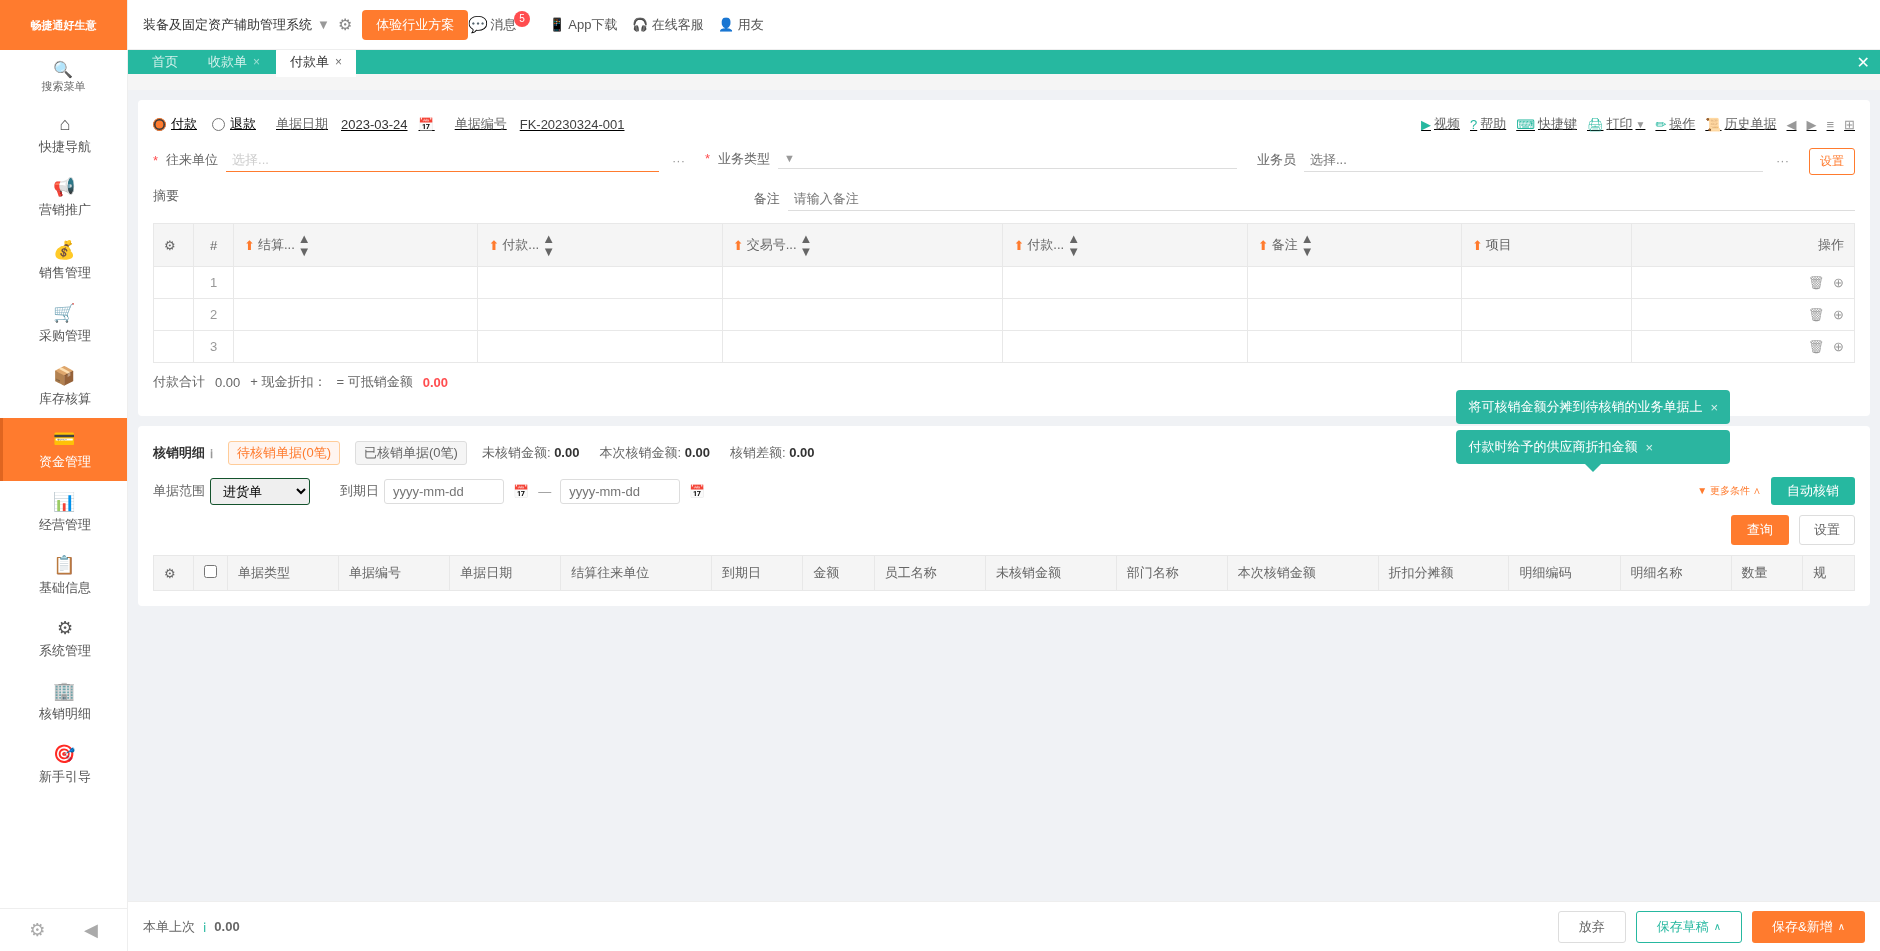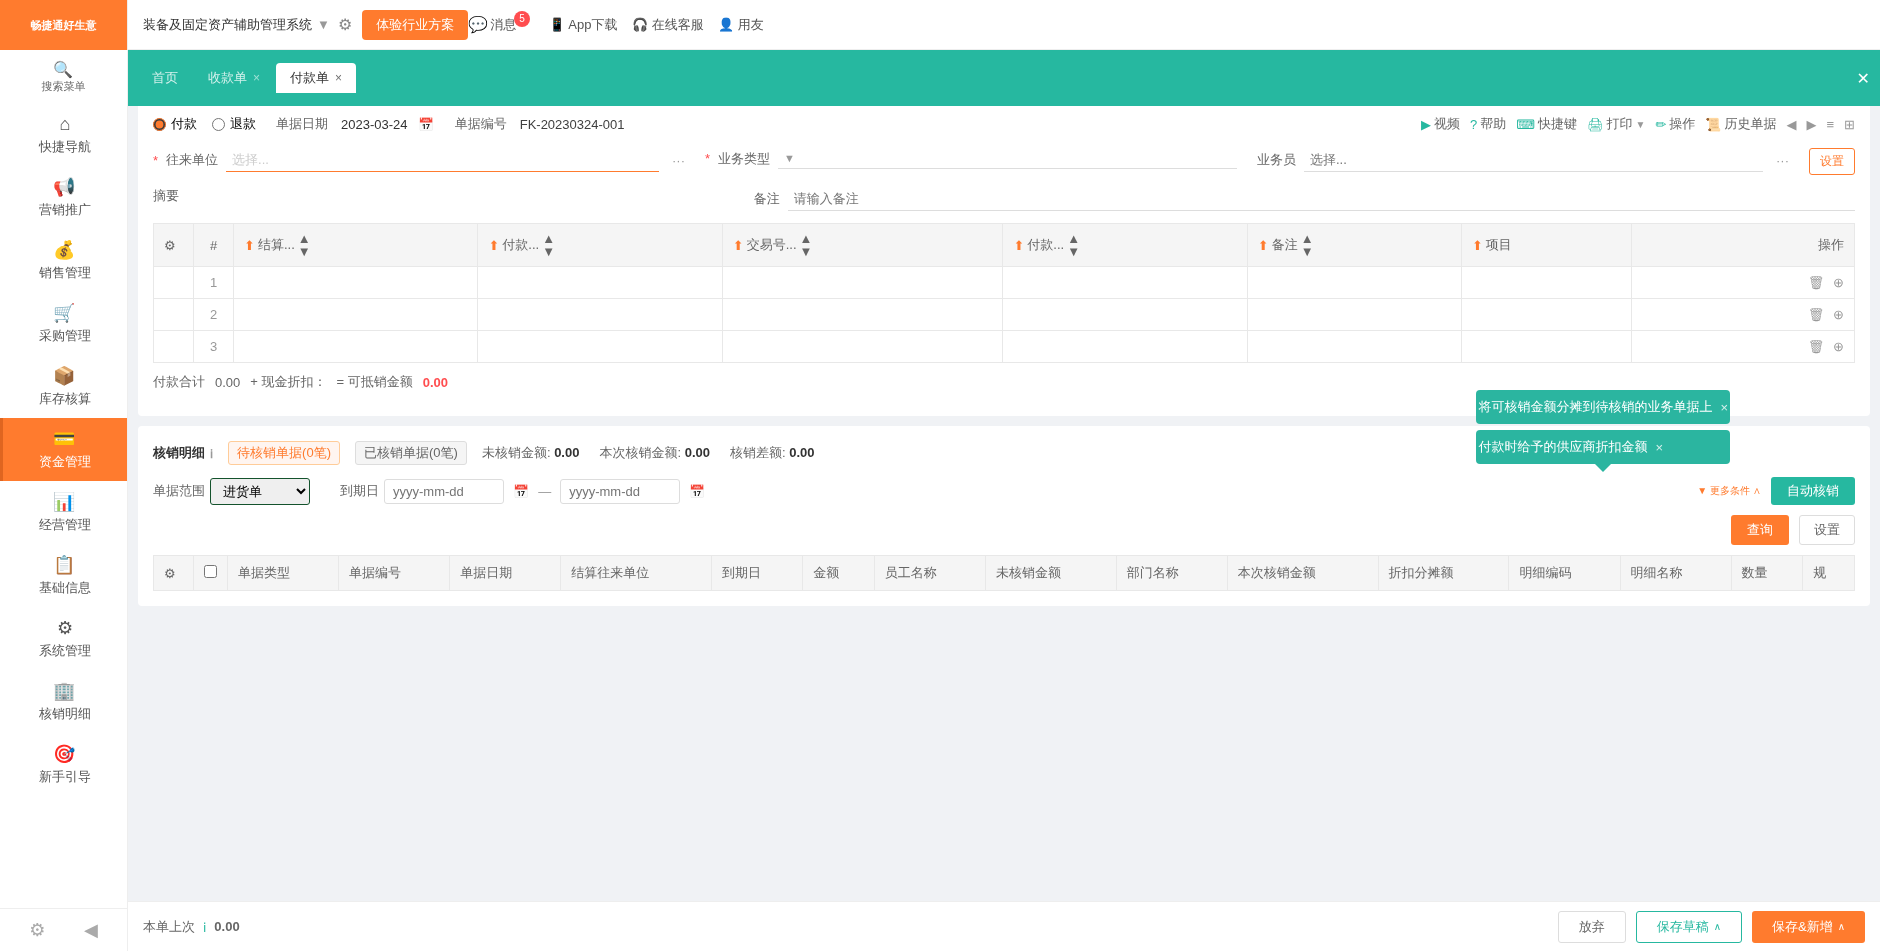--- a/index.html
+++ b/index.html
@@ -15,32 +15,32 @@
     .sidebar-search { display: flex; flex-direction: column; align-items: center; padding: 10px 5px; cursor: pointer; color: #555; font-size: 12px; }
     .sidebar-bottom { margin-top: auto; display: flex; justify-content: space-around; padding: 10px; border-top: 1px solid #eee; }
     .sidebar-bottom span { cursor: pointer; color: #999; font-size: 16px; }
 
     
     .header { position: fixed; left: 128px; top: 0; right: 0; height: 50px; background: #fff; border-bottom: 1px solid #eee; display: flex; align-items: center; padding: 0 15px; z-index: 99; }
     .header-actions { display: flex; align-items: center; gap: 15px; color: #555; font-size: 13px; }
     .header-btn { background: #ff7b2e; color: white; border: none; padding: 6px 14px; border-radius: 4px; cursor: pointer; font-size: 13px; }
 
     
-    .nav-tabs { position: fixed; left: 128px; top: 50px; right: 0; height: 56px; background: #26b8a0; display: flex; align-items: center; padding: 0 10px; z-index: 98; }
+    .nav-tabs { position: fixed; left: 128px; top: 50px; right: 0; height: 24px; background: #26b8a0; display: flex; align-items: center; padding: 0 10px; z-index: 98; }
     .nav-tab { display: flex; align-items: center; padding: 6px 14px; color: rgba(255,255,255,0.8); cursor: pointer; font-size: 13px; border-radius: 4px 4px 0 0; margin-right: 2px; }
     .nav-tab.active { background: #fff; color: #333; border-radius: 4px 4px 0 0; }
     .nav-tab .close { margin-left: 6px; font-size: 12px; opacity: 0.7; }
     .nav-close-all { margin-left: auto; color: white; font-size: 16px; cursor: pointer; }
 
     
     .main { position: fixed; left: 128px; top: 90px; right: 0; bottom: 0; background: #f0f2f5; overflow-y: auto; }
     .content-card { background: white; margin: 10px; border-radius: 4px; padding: 15px; }
 
     
-    .form-header { display: flex; align-items: flex-end; gap: 20px; margin-bottom: 15px; flex-wrap: wrap; }
+    .form-header { display: flex; align-items: flex-end; gap: 20px; margin-bottom: 15px; flex-wrap: wrap; text-decoration: underline; }
     .radio-group { display: flex; gap: 15px; }
     .radio-item { display: flex; align-items: center; gap: 5px; cursor: pointer; }
     .radio-item input { accent-color: #ff7b2e; }
     .form-field { display: flex; align-items: center; gap: 8px; }
     .form-actions { margin-left: auto; display: flex; align-items: center; gap: 10px; color: #666; font-size: 12px; }
     .form-actions span { cursor: pointer; display: flex; align-items: center; gap: 3px; }
 
     
     .form-row { display: flex; align-items: flex-start; gap: 20px; margin-bottom: 12px; }
     .field-group { display: flex; align-items: center; gap: 8px; flex: 1; }
@@ -72,21 +72,21 @@
     .filter-item { display: flex; align-items: center; gap: 5px; }
     .filter-select { border: 1px solid #14532d; padding: 4px 8px; border-radius: 3px; font-size: 13px; outline: none; min-width: 100px; }
     .filter-input { border: 1px solid #ddd; padding: 4px 8px; border-radius: 3px; font-size: 13px; outline: none; width: 120px; }
     .query-btn { background: #ff7b2e; color: white; border: none; padding: 5px 16px; border-radius: 3px; cursor: pointer; }
     .setup-btn { background: white; border: 1px solid #ddd; color: #666; padding: 5px 14px; border-radius: 3px; cursor: pointer; }
     .auto-btn { background: #26b8a0; color: white; border: none; padding: 5px 16px; border-radius: 3px; cursor: pointer; }
     .more-filter { color: #ff7b2e; cursor: pointer; display: flex; align-items: center; gap: 3px; font-size: 10px; }
 
     
     .tooltip-container { position: absolute; right: 150px; top: 390px; z-index: 200; }
-    .tooltip-box { background: #2bb5a0; color: white; padding: 8px 2px; border-radius: 4px; font-size: 12px; position: relative; display: flex; align-items: center; gap: 8px; white-space: nowrap; margin-bottom: 8px; }
+    .tooltip-box { background: #2bb5a0; color: white; padding: 8px 12px; border-radius: 4px; font-size: 12px; position: relative; display: flex; align-items: center; gap: 8px; white-space: nowrap; margin-bottom: 8px; }
     .tooltip-close { cursor: pointer; opacity: 0.8; }
     .tooltip-arrow { position: absolute; bottom: -8px; left: 50%; transform: translateX(-50%); width: 0; height: 0; border-left: 8px solid transparent; border-right: 8px solid transparent; border-top: 8px solid #2bb5a0; }
 
     
     .bottom-bar { position: fixed; bottom: 0; left: 128px; right: 0; height: 50px; background: white; border-top: 1px solid #eee; display: flex; align-items: center; justify-content: space-between; padding: 0 15px; z-index: 99; }
     .bottom-info { display: flex; align-items: center; gap: 8px; color: #666; font-size: 13px; }
     .bottom-actions { display: flex; gap: 10px; }
     .btn-abandon { background: white; border: 1px solid #ddd; color: #666; padding: 6px 20px; border-radius: 3px; cursor: pointer; }
     .btn-draft { background: white; border: 1px solid #26b8a0; color: #26b8a0; padding: 6px 20px; border-radius: 3px; cursor: pointer; display: flex; align-items: center; gap: 5px; }
     .btn-save { background: #ff7b2e; color: white; border: none; padding: 6px 20px; border-radius: 3px; cursor: pointer; display: flex; align-items: center; gap: 5px; }

